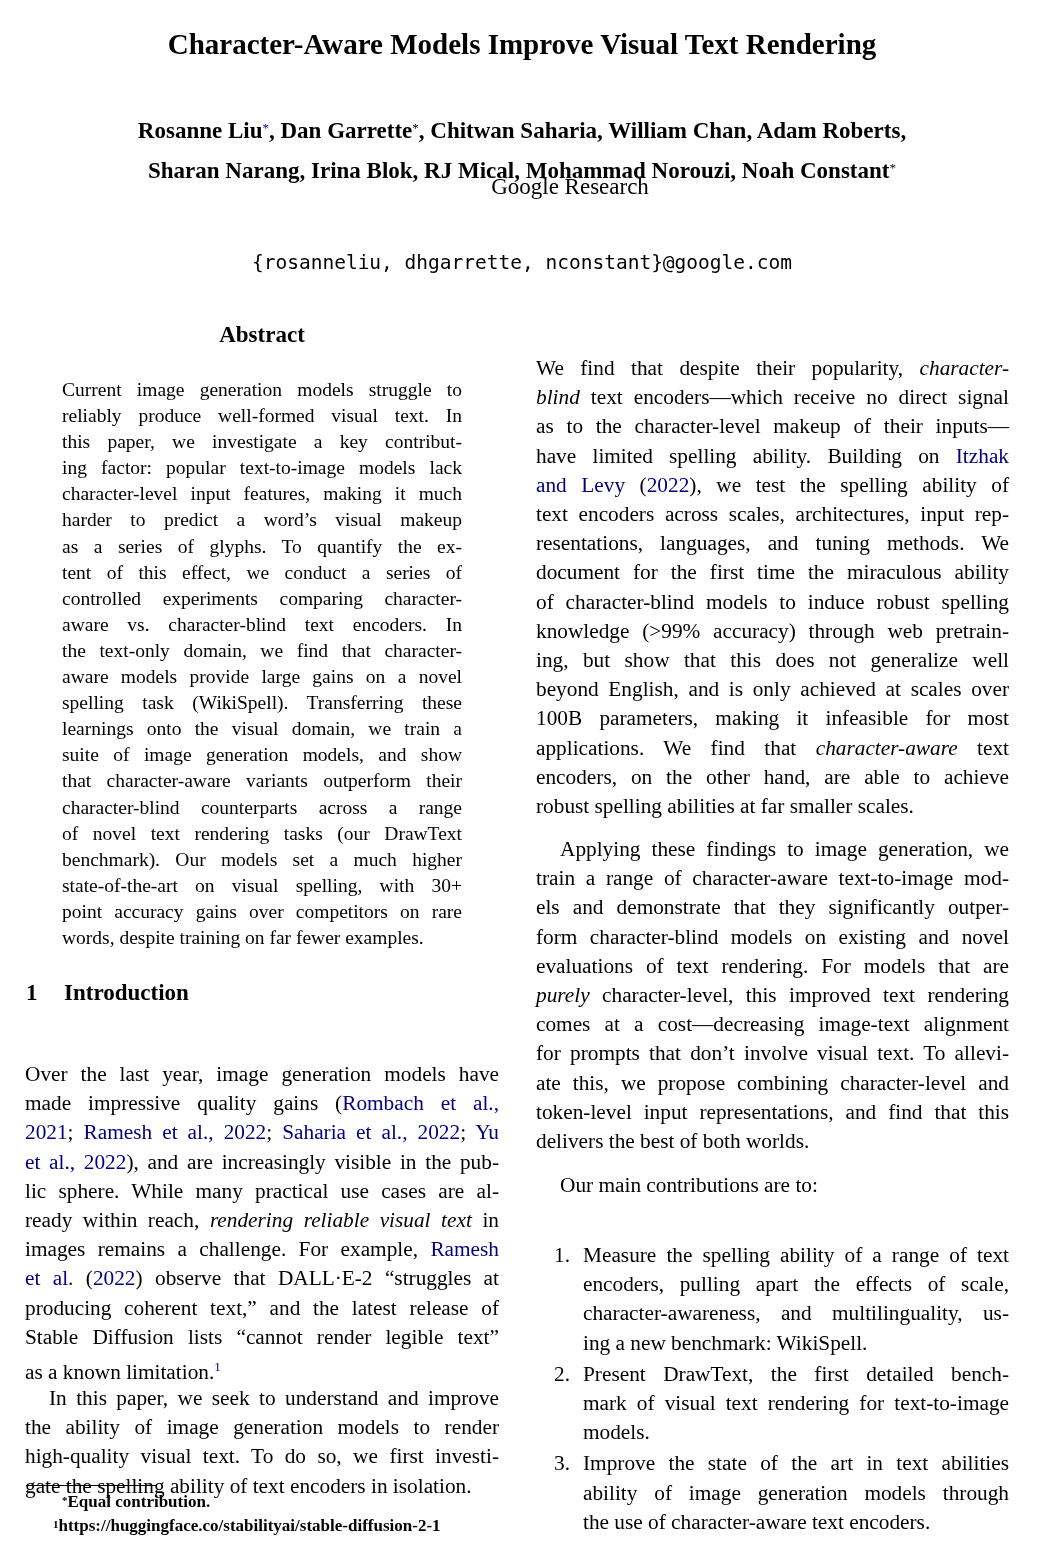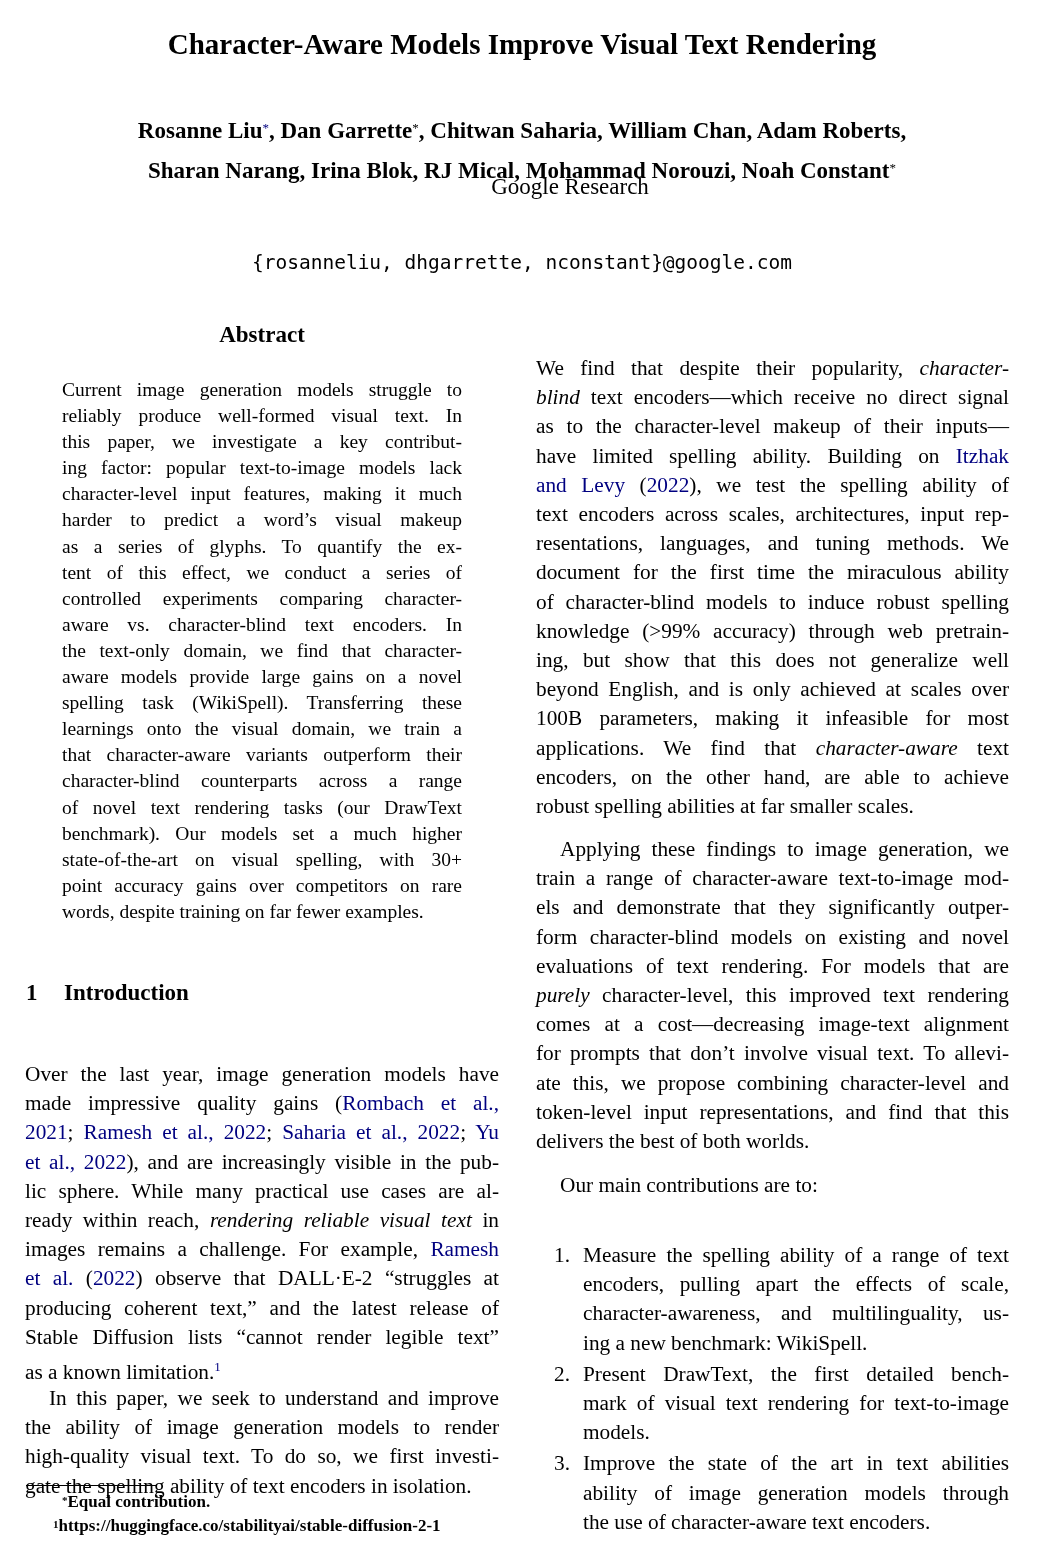--- a/index.html
+++ b/index.html
@@ -73,20 +73,21 @@
   <span class="ln">character-level input features, making it much</span>
   <span class="ln">harder to predict a word’s visual makeup</span>
   <span class="ln">as a series of glyphs.  To quantify the ex-</span>
   <span class="ln">tent of this effect, we conduct a series of</span>
   <span class="ln">controlled experiments comparing character-</span>
   <span class="ln">aware vs. character-blind text encoders.  In</span>
   <span class="ln">the text-only domain, we find that character-</span>
   <span class="ln">aware models provide large gains on a novel</span>
   <span class="ln">spelling task (WikiSpell).  Transferring these</span>
   <span class="ln">learnings onto the visual domain, we train a</span>
+  <span class="ln">suite of image generation models, and show</span>
   <span class="ln">that character-aware variants outperform their</span>
   <span class="ln">character-blind counterparts across a range</span>
   <span class="ln">of novel text rendering tasks (our DrawText</span>
   <span class="ln">benchmark).  Our models set a much higher</span>
   <span class="ln">state-of-the-art on visual spelling, with 30+</span>
   <span class="ln">point accuracy gains over competitors on rare</span>
   <span class="ln last">words, despite training on far fewer examples.</span>
 </div>
 
 <div class="sec-head">

